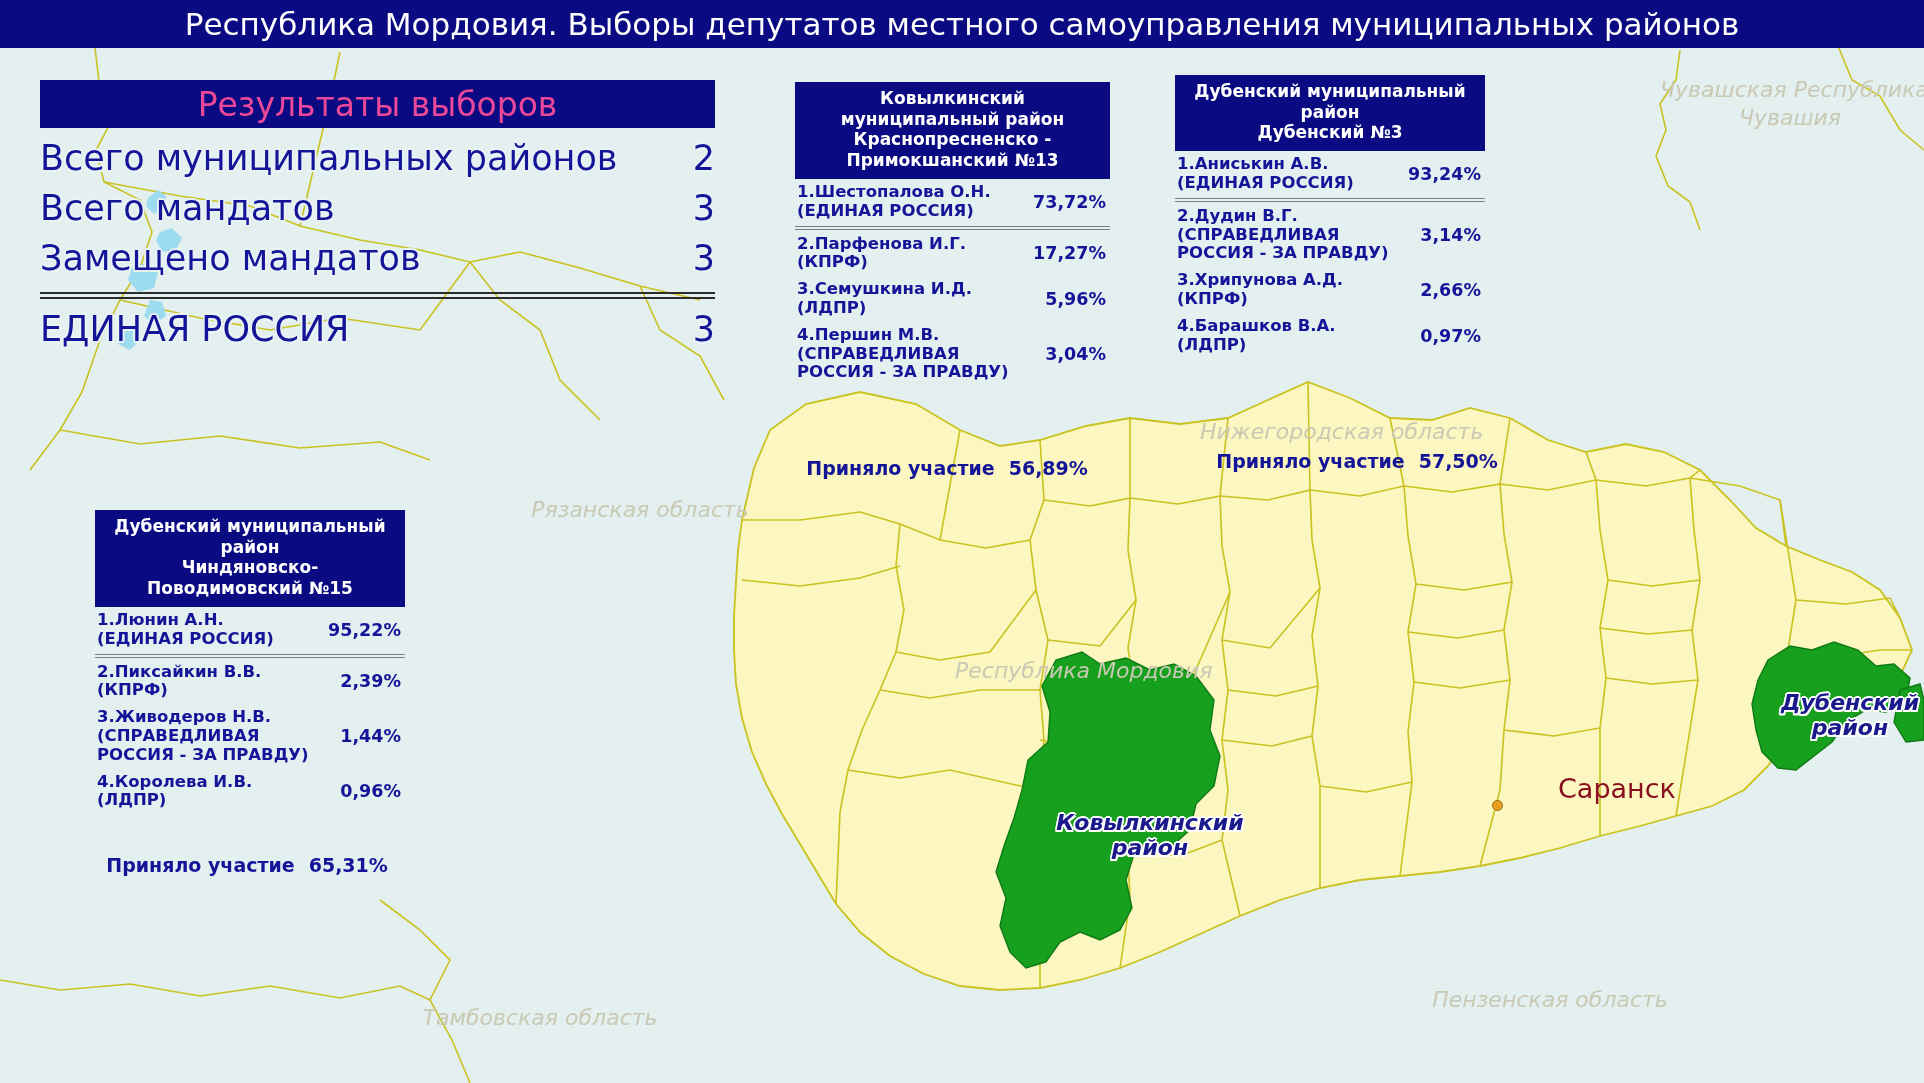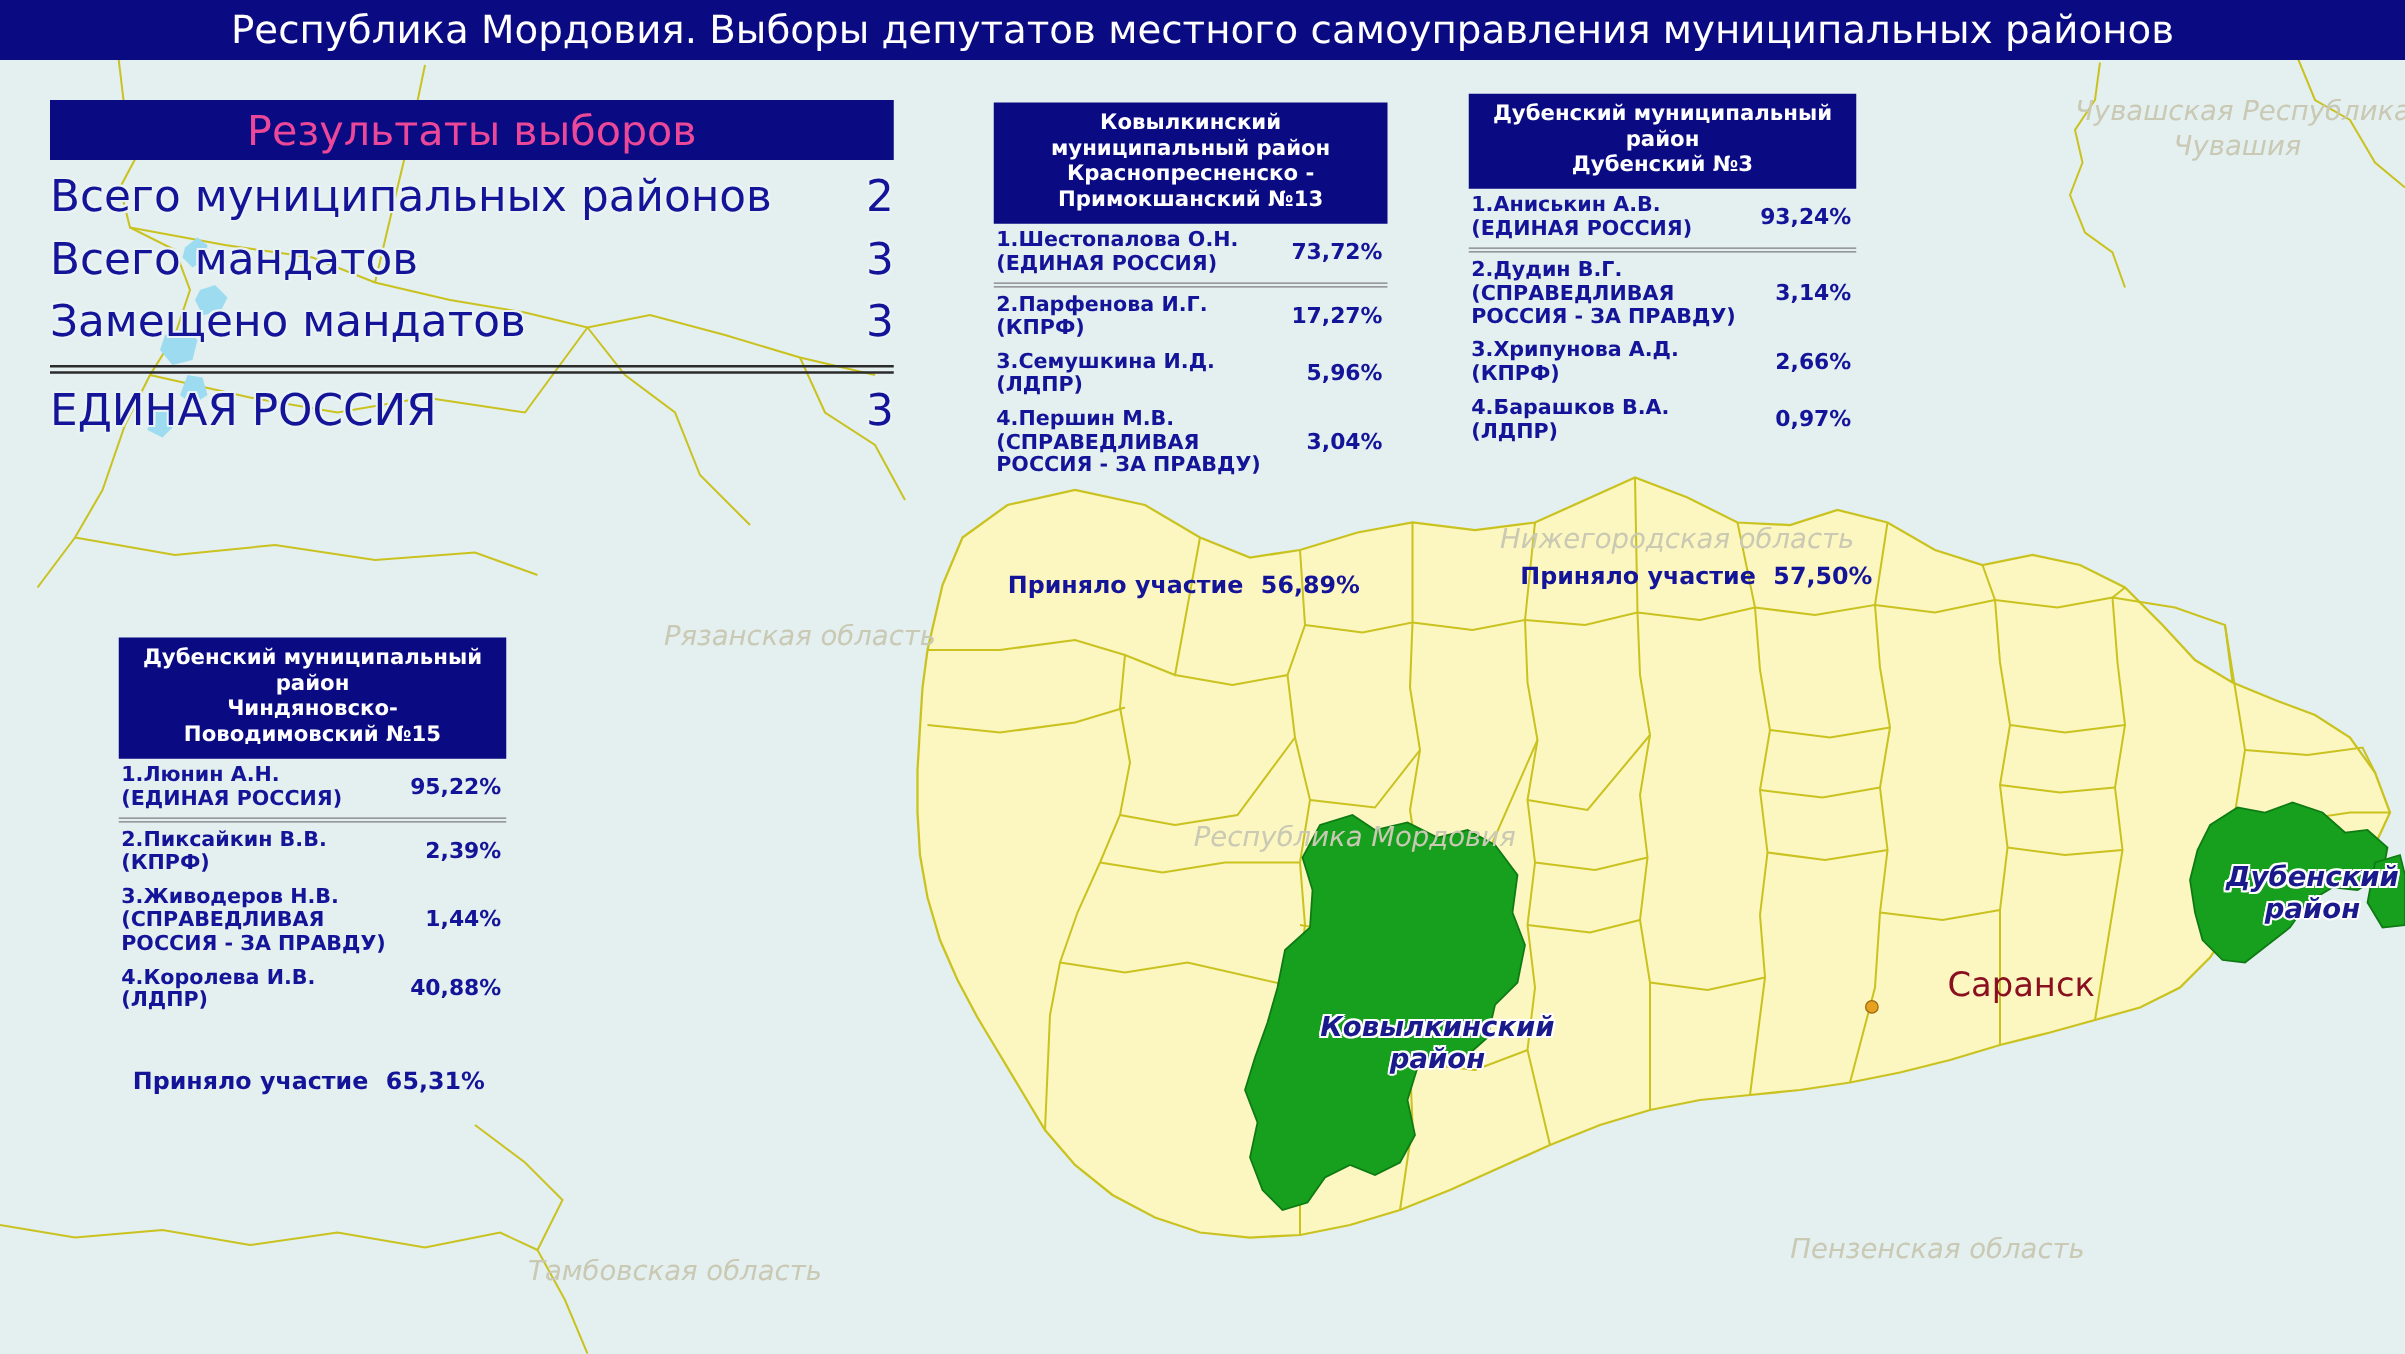--- a/index.html
+++ b/index.html
@@ -353,18 +353,18 @@
   </div>
   <div class="cand-row">
     <span class="nm">3.Живодеров Н.В.
 (СПРАВЕДЛИВАЯ
 РОССИЯ - ЗА ПРАВДУ)</span>
     <span class="pc">1,44%</span>
   </div>
   <div class="cand-row">
     <span class="nm">4.Королева И.В.
 (ЛДПР)</span>
-    <span class="pc">40,88%</span>
+    <span class="pc">0,96%</span>
   </div>
 </div>
 <div class="turnout" style="left:93px;top:832px;">
   <span>Приняло участие</span><span class="tv">65,31%</span>
 </div>
 
 </body></html>

